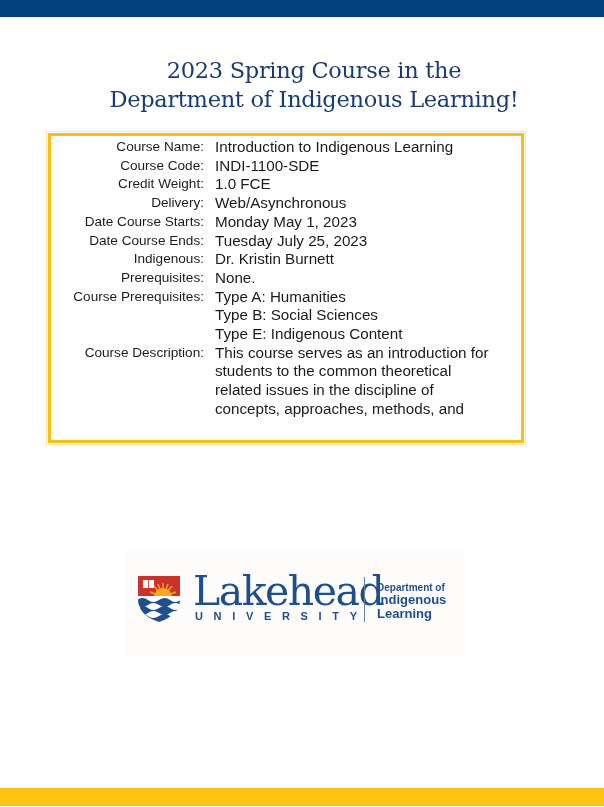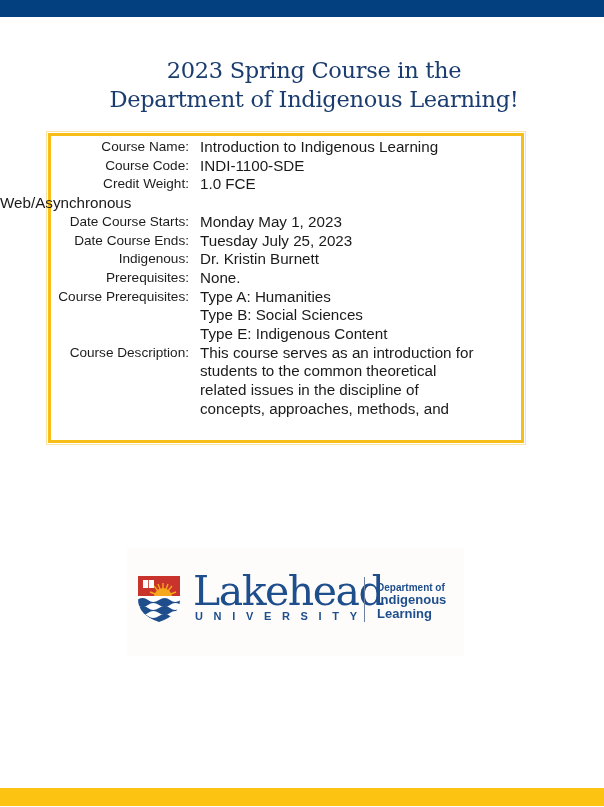--- a/index.html
+++ b/index.html
@@ -48,20 +48,21 @@
     .rows {
       position: absolute;
       left: 0; top: 138px;
       width: 604px;
       font-size: 15.2px;
       color: #1a1a1a;
     }
     .row {
       display: flex;
       line-height: 18.7px;
+      margin-left: 15px;
     }
     .label {
       width: 200px;
       text-align: right;
       padding-right: 11px;
       box-sizing: border-box;
       font-size: 13.6px;
       color: #1c1c1c;
       flex: none;
     }
@@ -161,20 +162,21 @@
       <span class="line">INDI-1100-SDE</span>
     </div>
   </div>
   <div class="row">
     <div class="label">Credit Weight:</div>
     <div class="value">
       <span class="line">1.0 FCE</span>
     </div>
   </div>
   <div class="row">
+    <div class="label">Delivery:</div>
     <div class="value">
       <span class="line">Web/Asynchronous</span>
     </div>
   </div>
   <div class="row">
     <div class="label">Date Course Starts:</div>
     <div class="value">
       <span class="line">Monday May 1, 2023</span>
     </div>
   </div>

